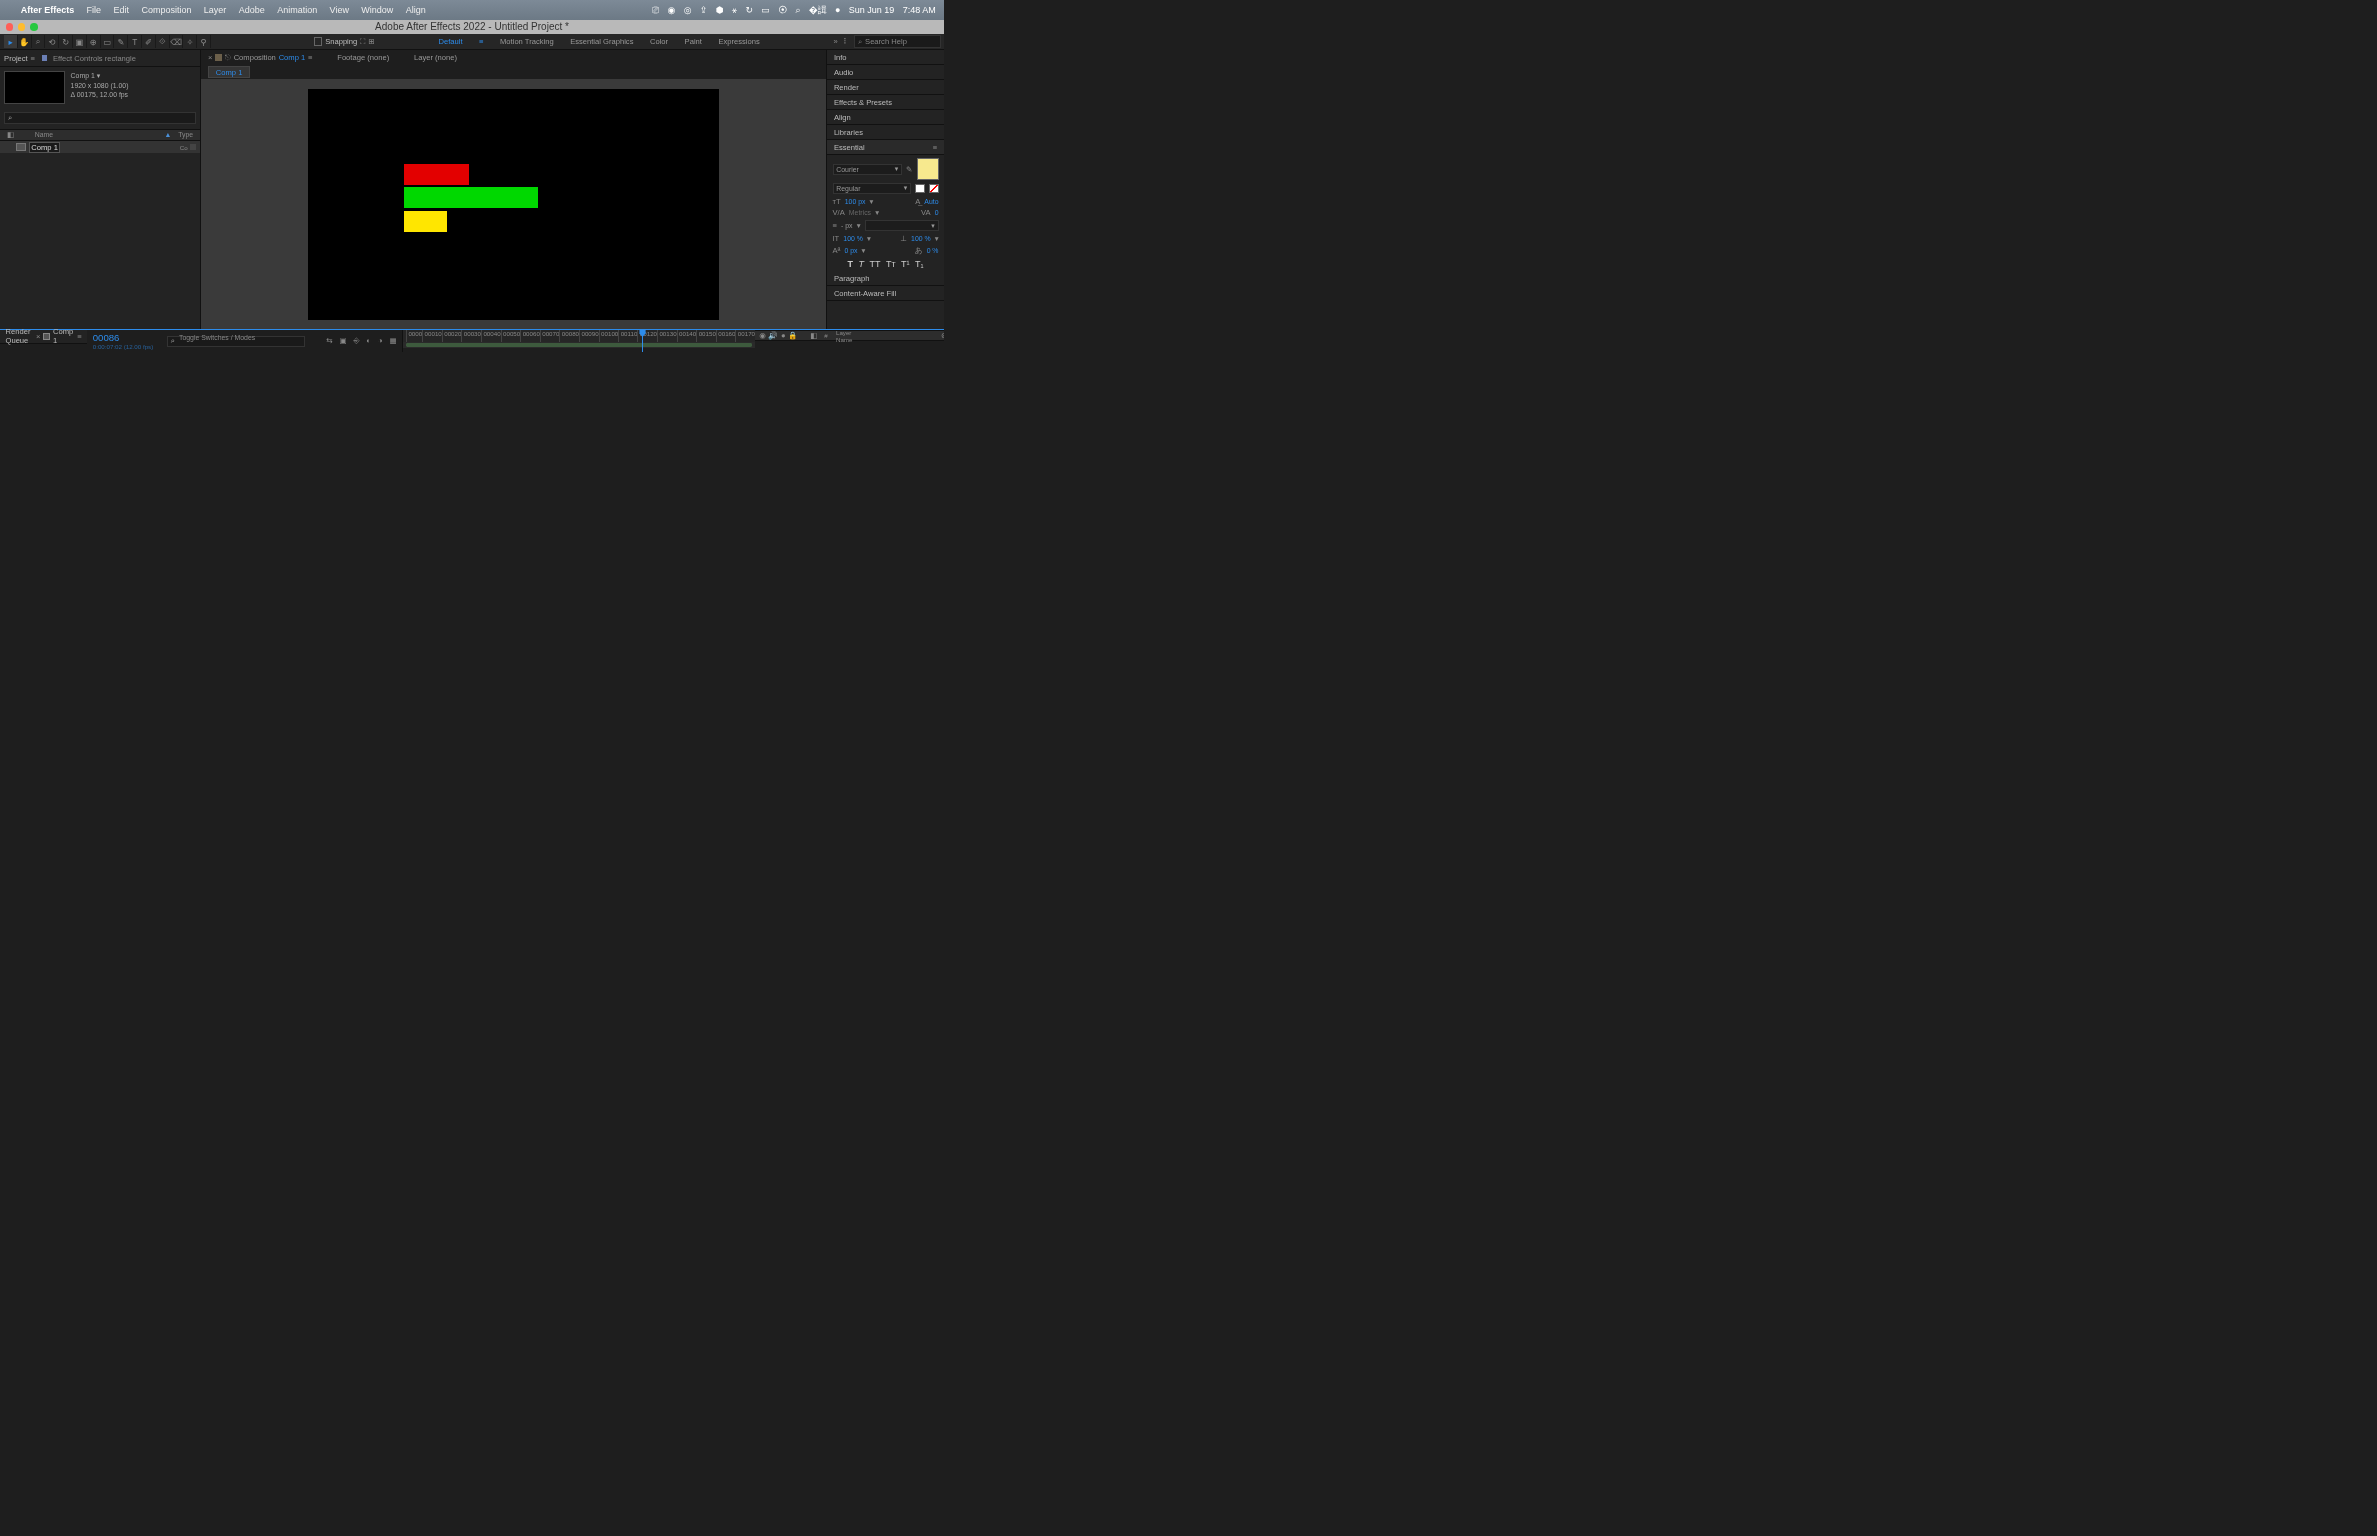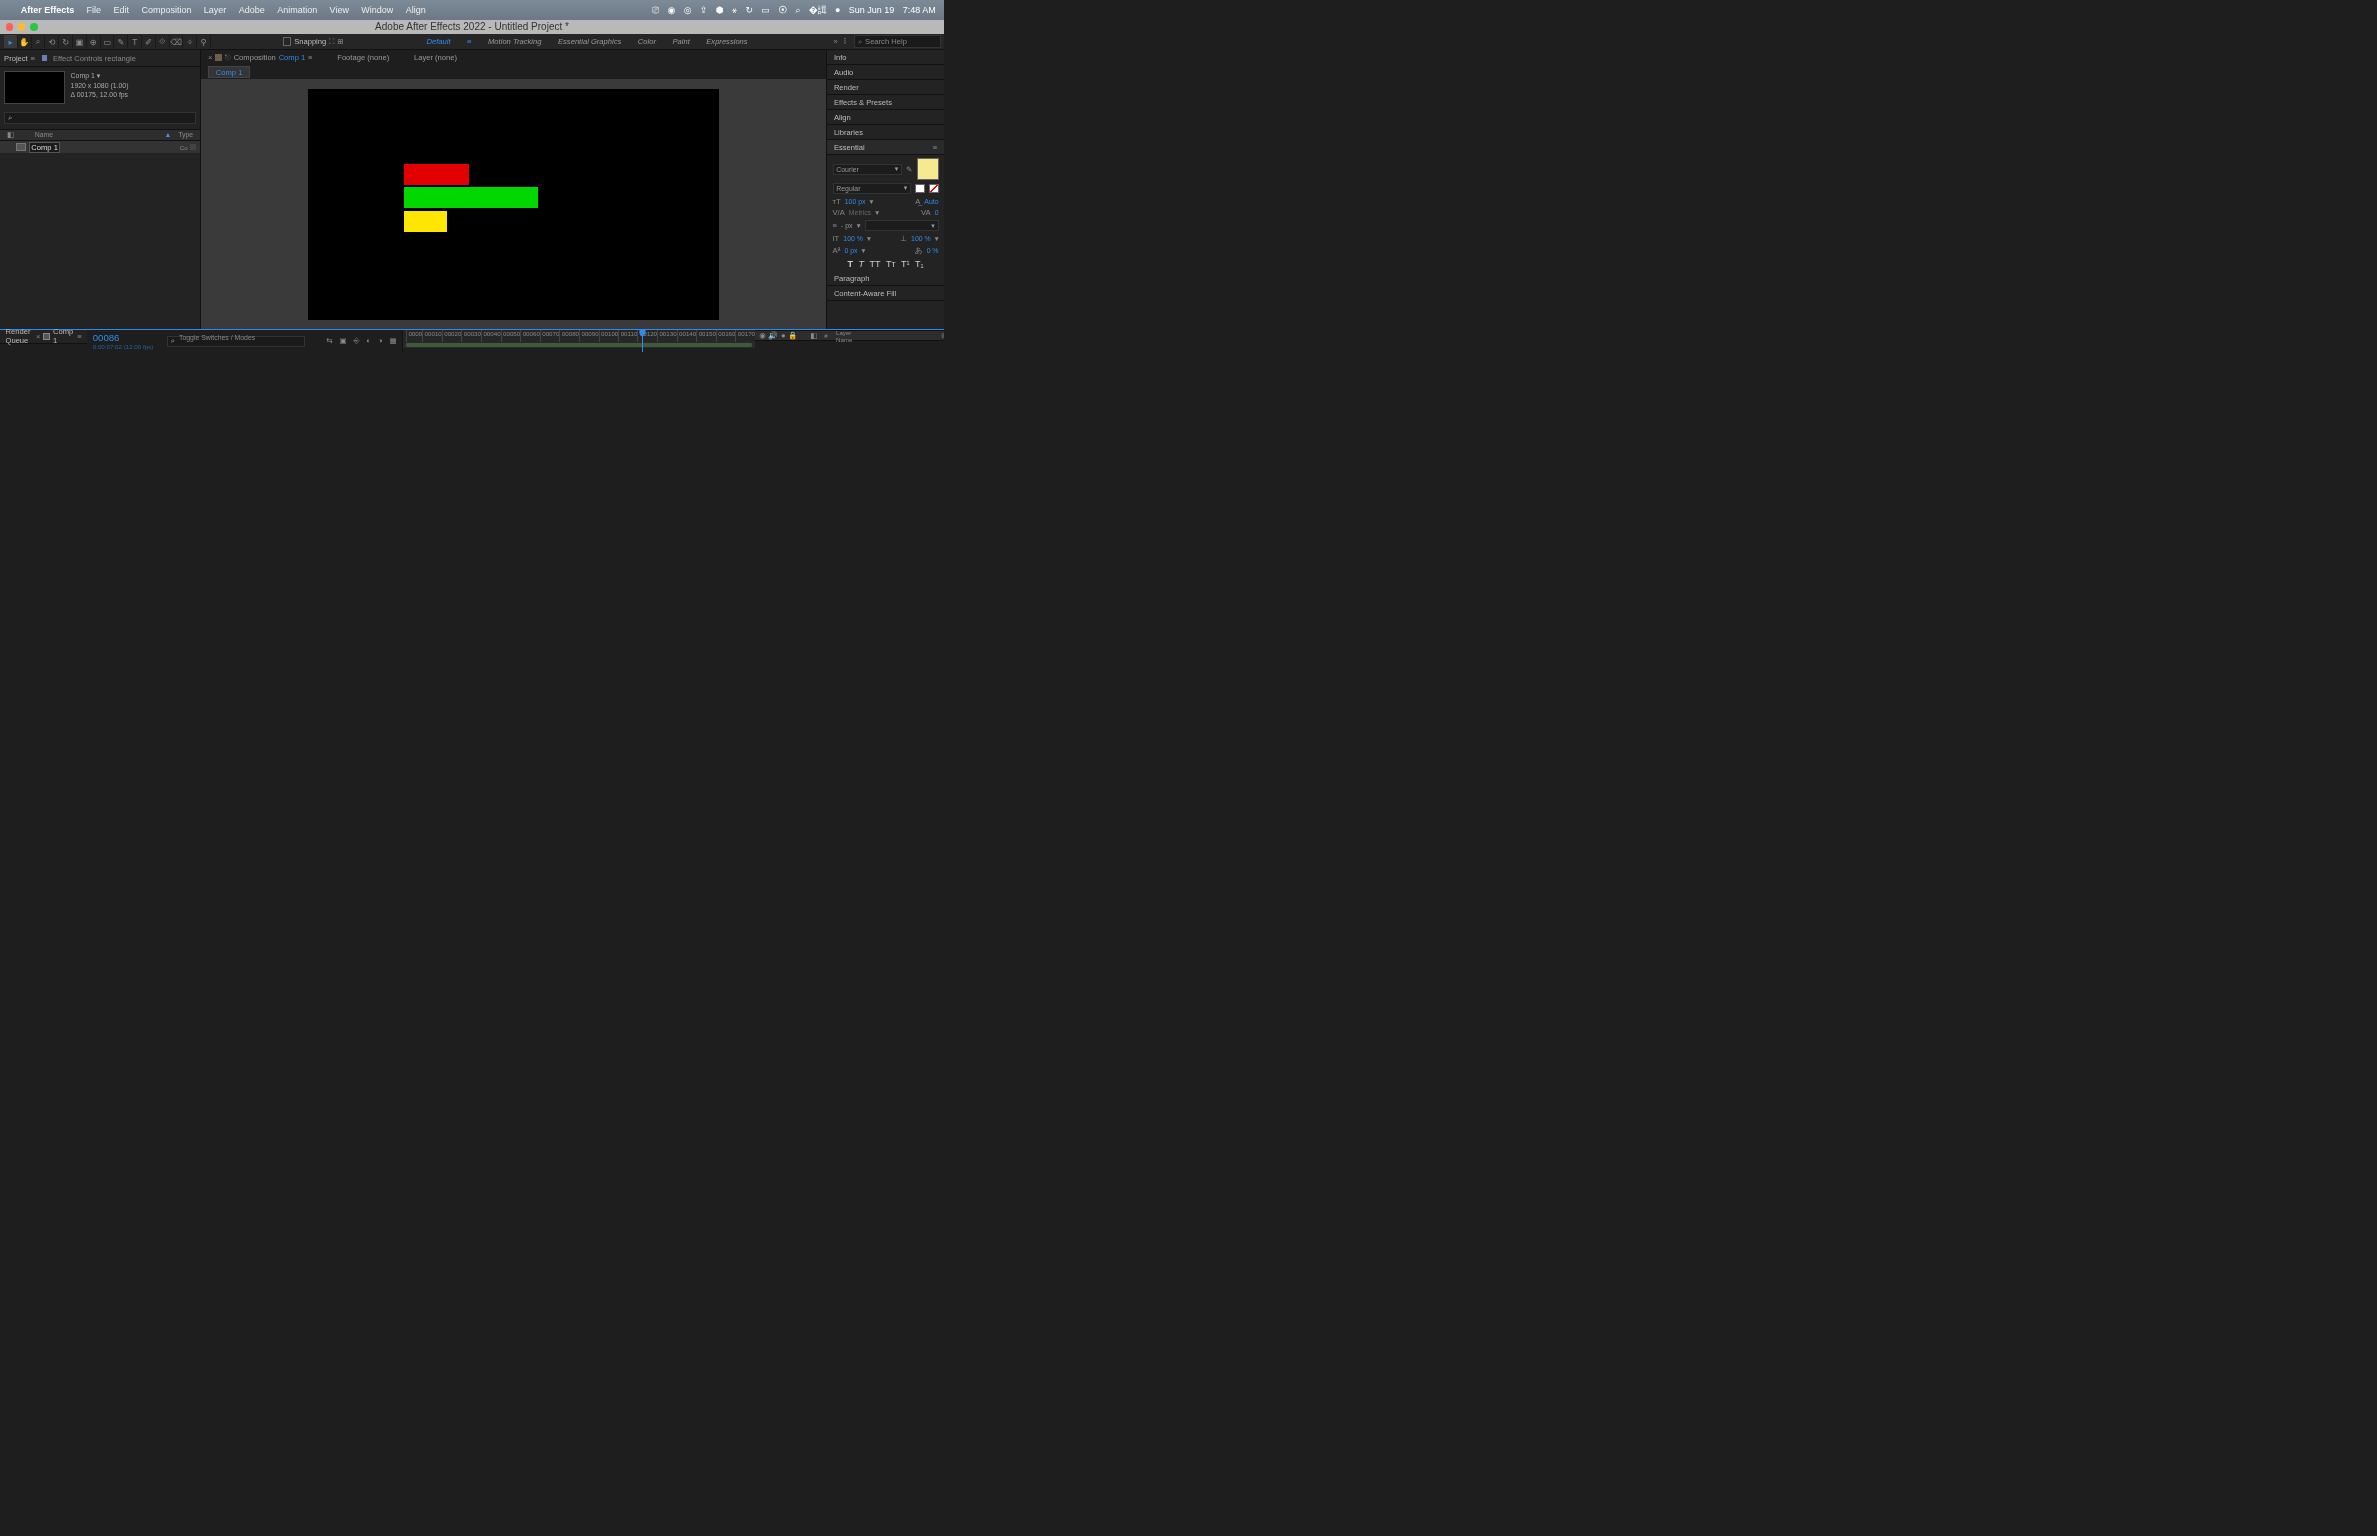--- a/index.html
+++ b/index.html
@@ -21,23 +21,23 @@
 .tl-red { background: #ff5f57; }
 .tl-yellow { background: #febc2e; }
 .tl-green { background: #28c840; }
 .window-title { position: absolute; left: 50%; transform: translateX(-50%); color: #333; font-size: 10px; }
 
 
 .toolbar-row { height: 16.5px; background: #262626; display: flex; align-items: center; border-bottom: 0.7px solid #111; }
 .tool-icons { display: flex; gap: 0; margin-left: 4.1px; }
 .tool-icon { width: 13.8px; height: 13.8px; display: flex; align-items: center; justify-content: center; color: #8a8a8a; border-right:0.7px solid #1a1a1a; font-size:8.3px;}
 .tool-icon.active { background: #3a3a3a; color: #2d8ceb; }
-.snap-group { display: flex; align-items: center; gap: 2.8px; margin-left: 72px; text-align: right; }
+.snap-group { display: flex; align-items: center; gap: 2.8px; margin-left: 103px; text-align: right; }
 .checkbox { width: 8.3px; height: 8.3px; border: 0.7px solid #666; }
-.workspace-tabs { display: flex; gap: 16.5px; margin-left: 83px; font-size: 7.6px; color: #999; font-style: italic; }
+.workspace-tabs { display: flex; gap: 16.5px; margin-left: 64px; font-size: 7.6px; color: #999; }
 .workspace-tabs .ws-tab.active { color: #2d8ceb; }
 .toolbar-right { margin-left: auto; display:flex; align-items:center; gap:5.5px; margin-right:2.8px;}
 .search-help { background: #1a1a1a; border: 0.7px solid #333; height: 12.4px; width: 87px; display:flex; align-items:center; padding:0 2.8px; color:#888; gap:2.8px;}
 
 
 .main-area { display: flex; height: 296px; }
 .left-panel { width: 201px; background: #232323; display: flex; flex-direction: column; border-right: 0.7px solid #111; }
 .panel-tabs { height: 16.5px; display: flex; align-items: center; padding: 0 4.1px; gap: 6.9px; border-bottom: 0.7px solid #111; font-size:7.6px;}
 .panel-tab { color: #bcbcbc; display:flex; align-items:center; gap:2.8px;}
 .proj-body { padding: 4.1px; display:flex; gap:5.5px;}

